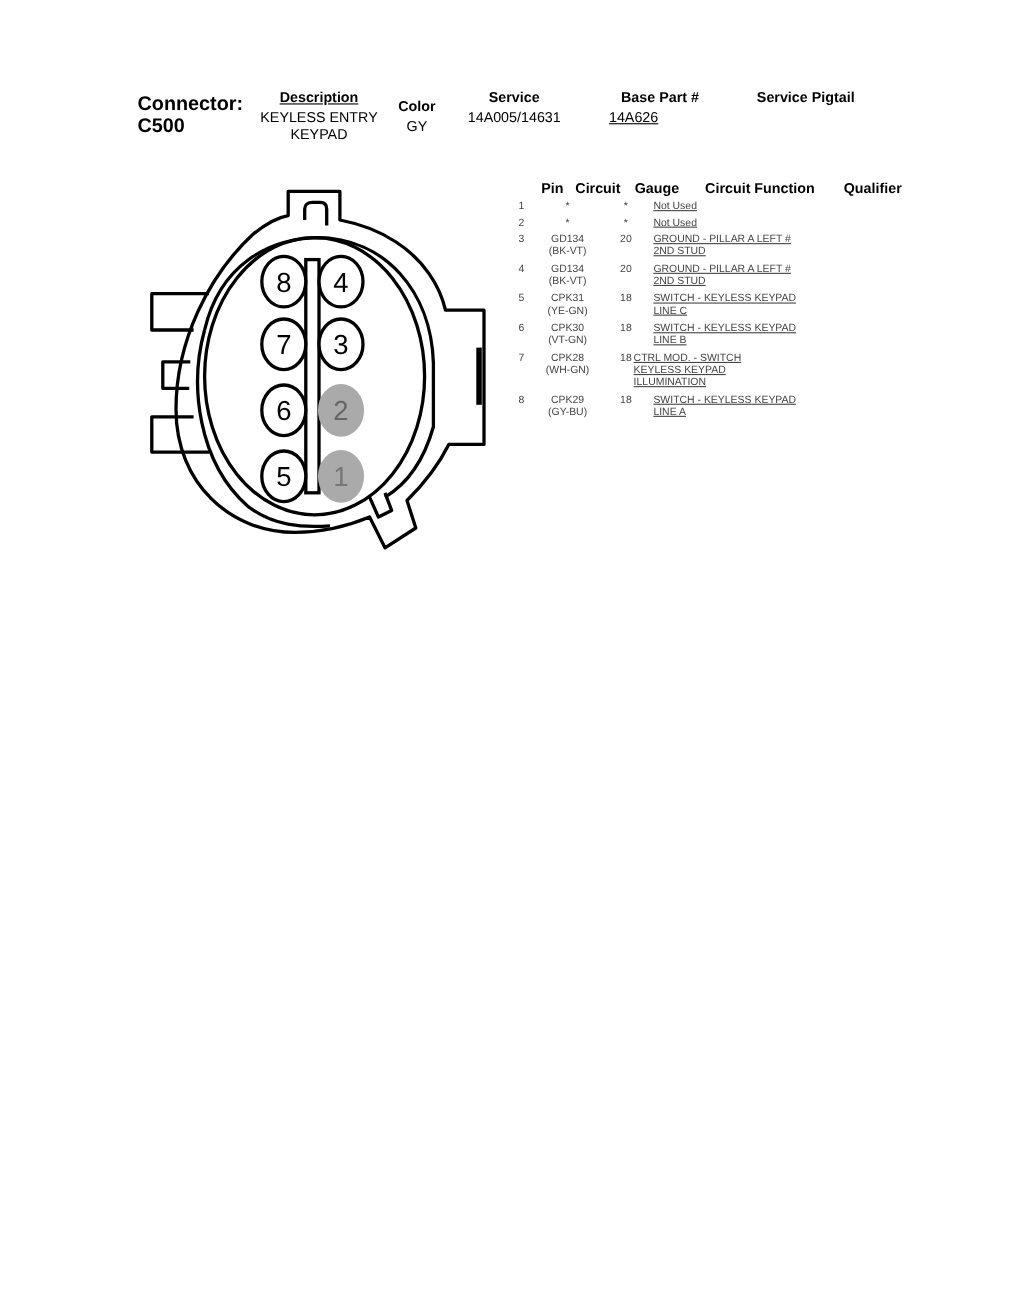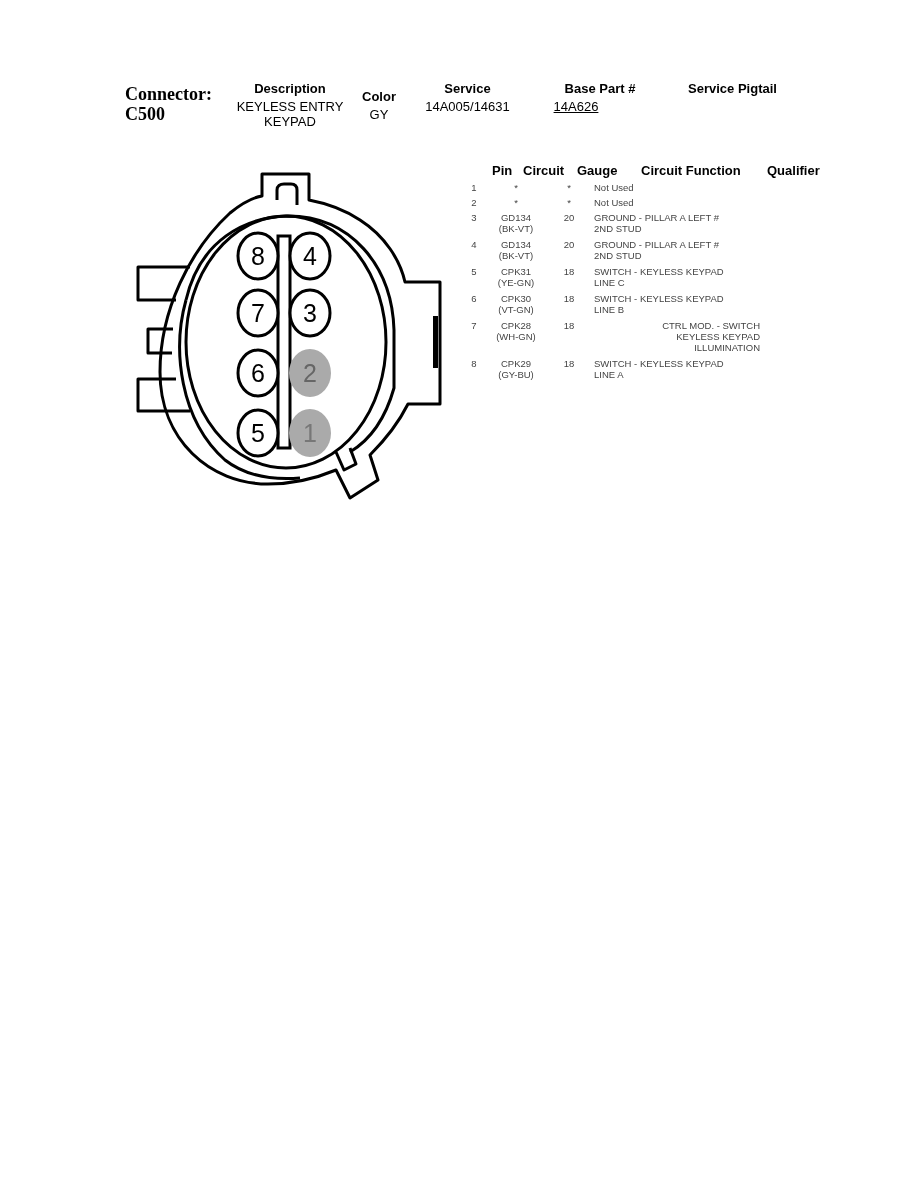--- a/index.html
+++ b/index.html
@@ -1,37 +1,37 @@
 <!DOCTYPE html>
 <html><head>
 <meta charset="utf-8">
 <style>
   html, body { margin: 0; padding: 0; background: #ffffff; }
   body { width: 918px; height: 1188px; position: relative; overflow: hidden;
          font-family: "Liberation Sans", sans-serif; color: #000; }
   .abs { position: absolute; }
-  .hdr-big { font-weight: bold; font-size: 18px; line-height: 20px; font-family: Liberation Serif, serif; }
+  .hdr-big { font-weight: bold; font-size: 18px; line-height: 20px; }
   .hdr-lbl { font-weight: bold; font-size: 13px; line-height: 15px; text-align: center; }
   .hdr-val { font-size: 13px; line-height: 14px; text-align: center; }
   .th { font-weight: bold; font-size: 13px; line-height: 15px; margin-left: 28px; }
   .cell { font-size: 9.5px; line-height: 11px; color: #444; }
   .c-pin { width: 20px; text-align: center; }
   .c-circ { width: 60px; text-align: center; }
   .c-gauge { width: 30px; text-align: center; }
-  .c-func { width: 150px; text-align: left; white-space: pre-line; }
+  .c-func { width: 150px; text-align: left; white-space: pre-line; text-decoration: underline; }
   .c-circ span { display: block; }
   svg text { font-family: "Liberation Sans", sans-serif; }
 </style>
 </head>
 <body>
 
 <div class="abs hdr-big" style="left:125px; top:84px;">Connector:</div>
 <div class="abs hdr-big" style="left:125px; top:104px;">C500</div>
 
-<div class="abs hdr-lbl" style="left:230px; top:81px; width:120px;">Description</div>
+<div class="abs hdr-lbl" style="left:230px; top:81px; width:120px;text-decoration:underline;">Description</div>
 <div class="abs hdr-val" style="left:230px; top:100px; width:120px;">KEYLESS ENTRY</div>
 <div class="abs hdr-val" style="left:230px; top:115px; width:120px;">KEYPAD</div>
 
 <div class="abs hdr-lbl" style="left:355px; top:89px; width:48px;">Color</div>
 <div class="abs hdr-val" style="left:355px; top:108px; width:48px;">GY</div>
 
 <div class="abs hdr-lbl" style="left:415px; top:81px; width:105px;">Service</div>
 <div class="abs hdr-val" style="left:415px; top:100px; width:105px;">14A005/14631</div>
 
 <div class="abs hdr-lbl" style="left:550px; top:81px; width:100px;">Base Part #</div>
@@ -171,21 +171,21 @@
   <div class="abs cell c-func" style="left:134px;">SWITCH - KEYLESS KEYPAD
 LINE B</div>
 </div>
 <div class="abs" style="left:460px; top:320px;">
   <div class="abs cell c-pin" style="left:4px;">7</div>
   <div class="abs cell c-circ" style="left:26px;">
       <span>CPK28</span>
       <span>(WH-GN)</span>
     </div>
   <div class="abs cell c-gauge" style="left:94px;">18</div>
-  <div class="abs cell c-func" style="left:150px;text-align:right;">CTRL MOD. - SWITCH
+  <div class="abs cell c-func" style="left:116px;">CTRL MOD. - SWITCH
 KEYLESS KEYPAD
 ILLUMINATION</div>
 </div>
 <div class="abs" style="left:460px; top:358px;">
   <div class="abs cell c-pin" style="left:4px;">8</div>
   <div class="abs cell c-circ" style="left:26px;">
       <span>CPK29</span>
       <span>(GY-BU)</span>
     </div>
   <div class="abs cell c-gauge" style="left:94px;">18</div>

